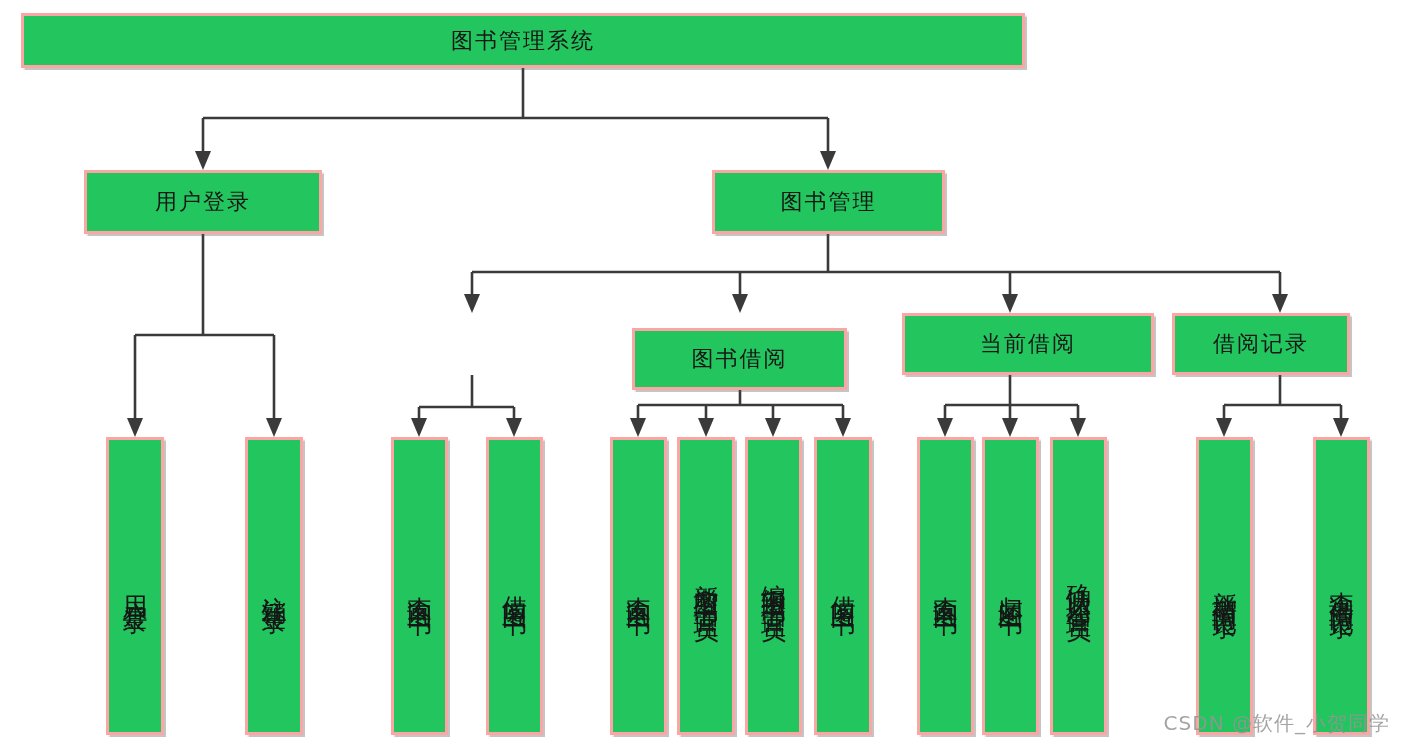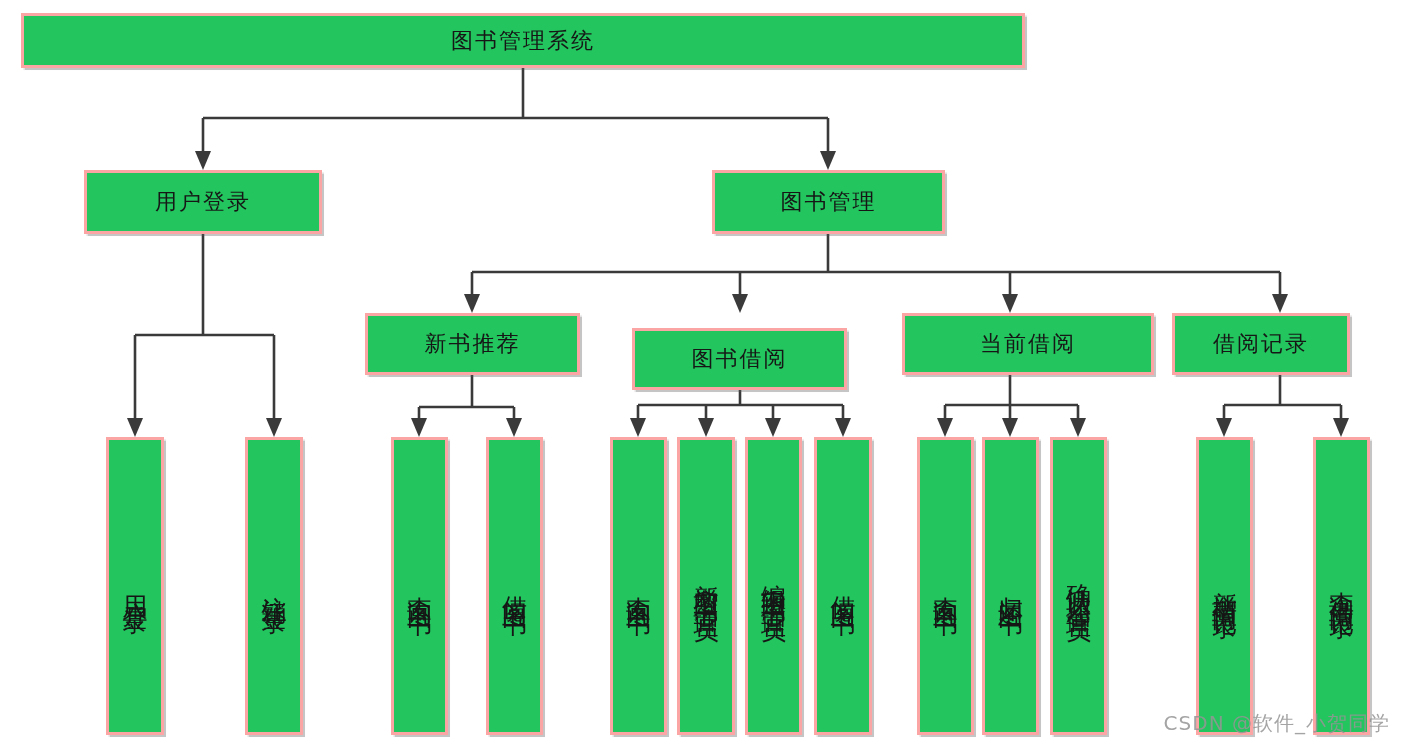--- a/index.html
+++ b/index.html
@@ -131,21 +131,20 @@
       <polygon points="1216,418 1232,418 1224,437"></polygon>
       <polygon points="1333,418 1349,418 1341,437"></polygon>
     </g>
   </svg>
 
   <div class="box hbox" style="left:21px;top:13px;width:1004px;height:55px">图书管理系统</div>
 
   <div class="box hbox" style="left:84px;top:170px;width:238px;height:64px">用户登录</div>
   <div class="box hbox" style="left:712px;top:170px;width:233px;height:64px">图书管理</div>
 
-  <div class="box hbox" style="left:365px;top:313px;width:215px;height:62px">新书推荐</div>
   <div class="box hbox" style="left:632px;top:328px;width:215px;height:62px">图书借阅</div>
   <div class="box hbox" style="left:902px;top:313px;width:252px;height:62px">当前借阅</div>
   <div class="box hbox" style="left:1172px;top:313px;width:178px;height:62px">借阅记录</div>
 
   <div class="box vbox" style="left:106px;width:58px">用户登录</div>
   <div class="box vbox" style="left:245px;width:58px">注销登录</div>
 
   <div class="box vbox" style="left:391px;width:57px">查询图书</div>
   <div class="box vbox" style="left:486px;width:57px">借阅图书</div>
 

